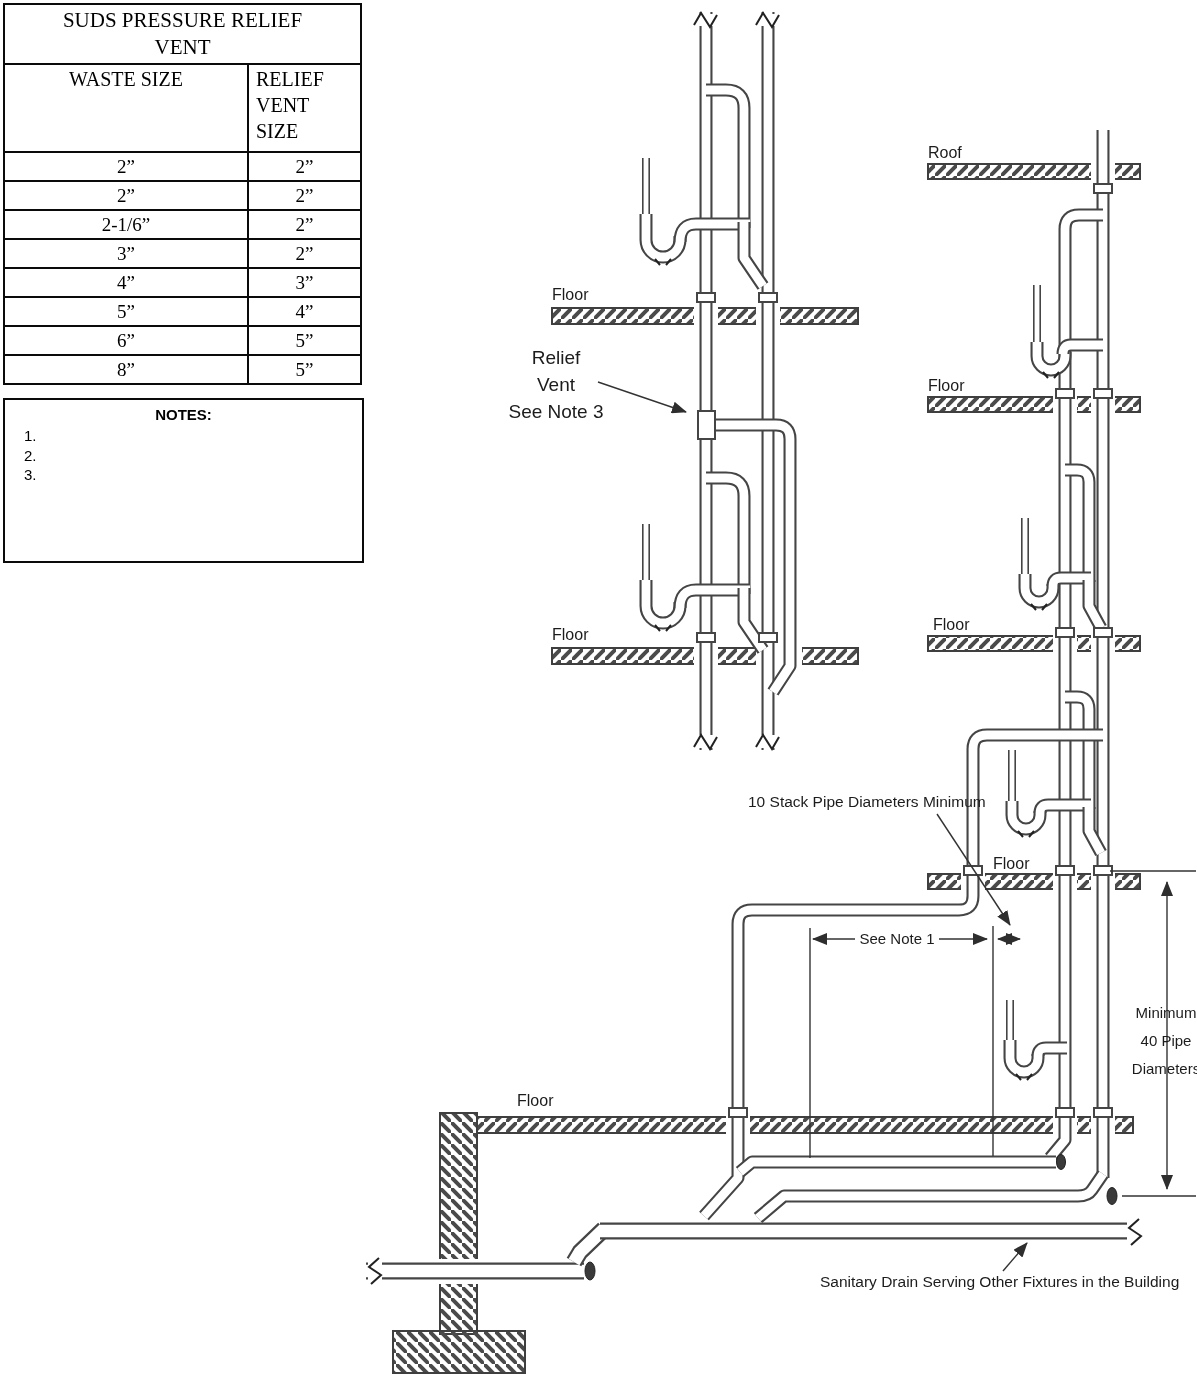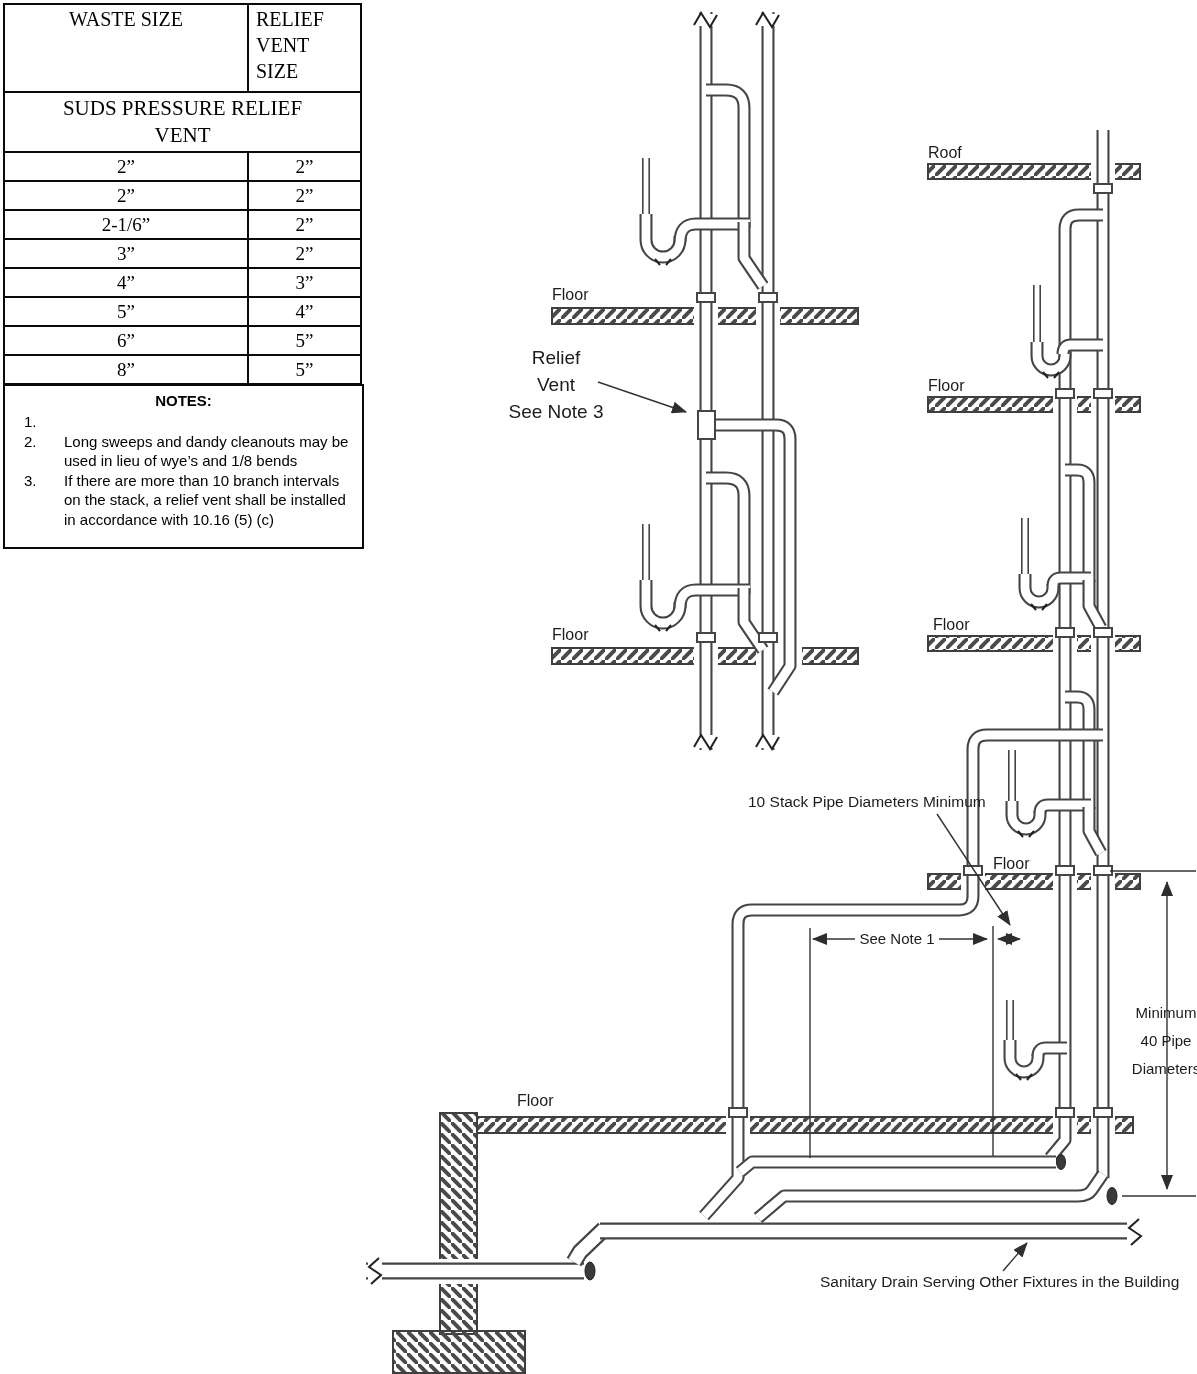--- a/index.html
+++ b/index.html
@@ -7,21 +7,21 @@
           font-family:"Liberation Sans",sans-serif;}
   
   .spec-table-wrap{position:absolute;left:3px;top:3px;}
   table.spec{border-collapse:collapse;width:357px;font-family:"Liberation Serif",serif;color:#000;table-layout:fixed;}
   table.spec td,table.spec th{border:2px solid #0a0a0a;}
   .title-cell{font-size:21px;line-height:27px;text-align:center;padding:2px 56px;font-weight:normal;}
   .hdr1{font-size:20px;line-height:26px;font-weight:normal;text-align:center;vertical-align:top;height:84px;padding-top:1px;}
   .hdr2{font-size:20px;line-height:26px;font-weight:normal;text-align:left;vertical-align:top;padding:1px 4px 0 7px;}
   .cell{text-align:center;font-size:19px;height:27px;padding:0;line-height:27px;}
   
-  .notes{position:absolute;left:3px;top:384px;width:361px;min-height:165px;border:2px solid #0a0a0a;
+  .notes{position:absolute;left:3px;top:398px;width:361px;min-height:165px;border:2px solid #0a0a0a;
          font-size:15px;color:#000;padding:4px 4px 9px 4px;box-sizing:border-box;}
   .notes-h{font-weight:bold;text-align:center;font-size:15px;margin:2px 0 3px 0;}
   .note-item{display:flex;line-height:19.5px;}
   .note-num{width:40px;padding-left:15px;flex:none;}
   .note-txt{flex:1;padding-right:2px;}
   
   svg#diagram{position:absolute;left:0;top:0;}
   .pp  {stroke:#454545;stroke-width:13;fill:none;stroke-linejoin:round;}
   .pp-i{stroke:#ffffff;stroke-width:8.8;fill:none;stroke-linejoin:round;}
   .pt  {stroke:#454545;stroke-width:8;fill:none;stroke-linejoin:round;}
@@ -47,26 +47,26 @@
 <div id="canvas">
 
   <div class="spec-table-wrap">
     <table class="spec">
       <colgroup>
           <col style="width:244px">
           <col style="width:113px">
         </colgroup>
       <tbody>
           <tr>
+            <td class="title-cell" colspan="2">SUDS PRESSURE RELIEF VENT</td>
+          </tr>
+      <tr>
         <td class="hdr1">WASTE SIZE</td>
         <td class="hdr2">RELIEF VENT SIZE</td>
       </tr>
-      <tr>
-            <td class="title-cell" colspan="2">SUDS PRESSURE RELIEF VENT</td>
-          </tr>
       <tr>
             <td class="cell">2”</td>
             <td class="cell">2”</td>
           </tr>
       <tr>
             <td class="cell">2”</td>
             <td class="cell">2”</td>
           </tr>
       <tr>
             <td class="cell">2-1/6”</td>
@@ -96,25 +96,23 @@
       </table>
   </div>
 
   <div class="notes">
     <div class="notes-h">NOTES:</div>
     <div class="note-item">
       <span class="note-num">1.</span>
     </div>
     <div class="note-item">
       <span class="note-num">2.</span>
-      <span class="note-txt">Long sweeps and dandy cleanouts may be used in lieu of wye’s and 1/8 bends</span>
     </div>
     <div class="note-item">
       <span class="note-num">3.</span>
-      <span class="note-txt">If there are more than 10 branch intervals on the stack, a relief vent shall be installed in accordance with 10.16 (5) (c)</span>
     </div>
   </div>
 
   <svg id="diagram" width="1197" height="1374" viewBox="0 0 1197 1374">
     <defs>
       <pattern id="hF" width="11" height="11" patternUnits="userSpaceOnUse">
         <path d="M -2,13 L 13,-2" stroke="#4a4a4a" stroke-width="4"></path>
       </pattern>
       <pattern id="hW" width="11" height="11" patternUnits="userSpaceOnUse">
         <path d="M -2,-2 L 13,13" stroke="#4a4a4a" stroke-width="4"></path>

